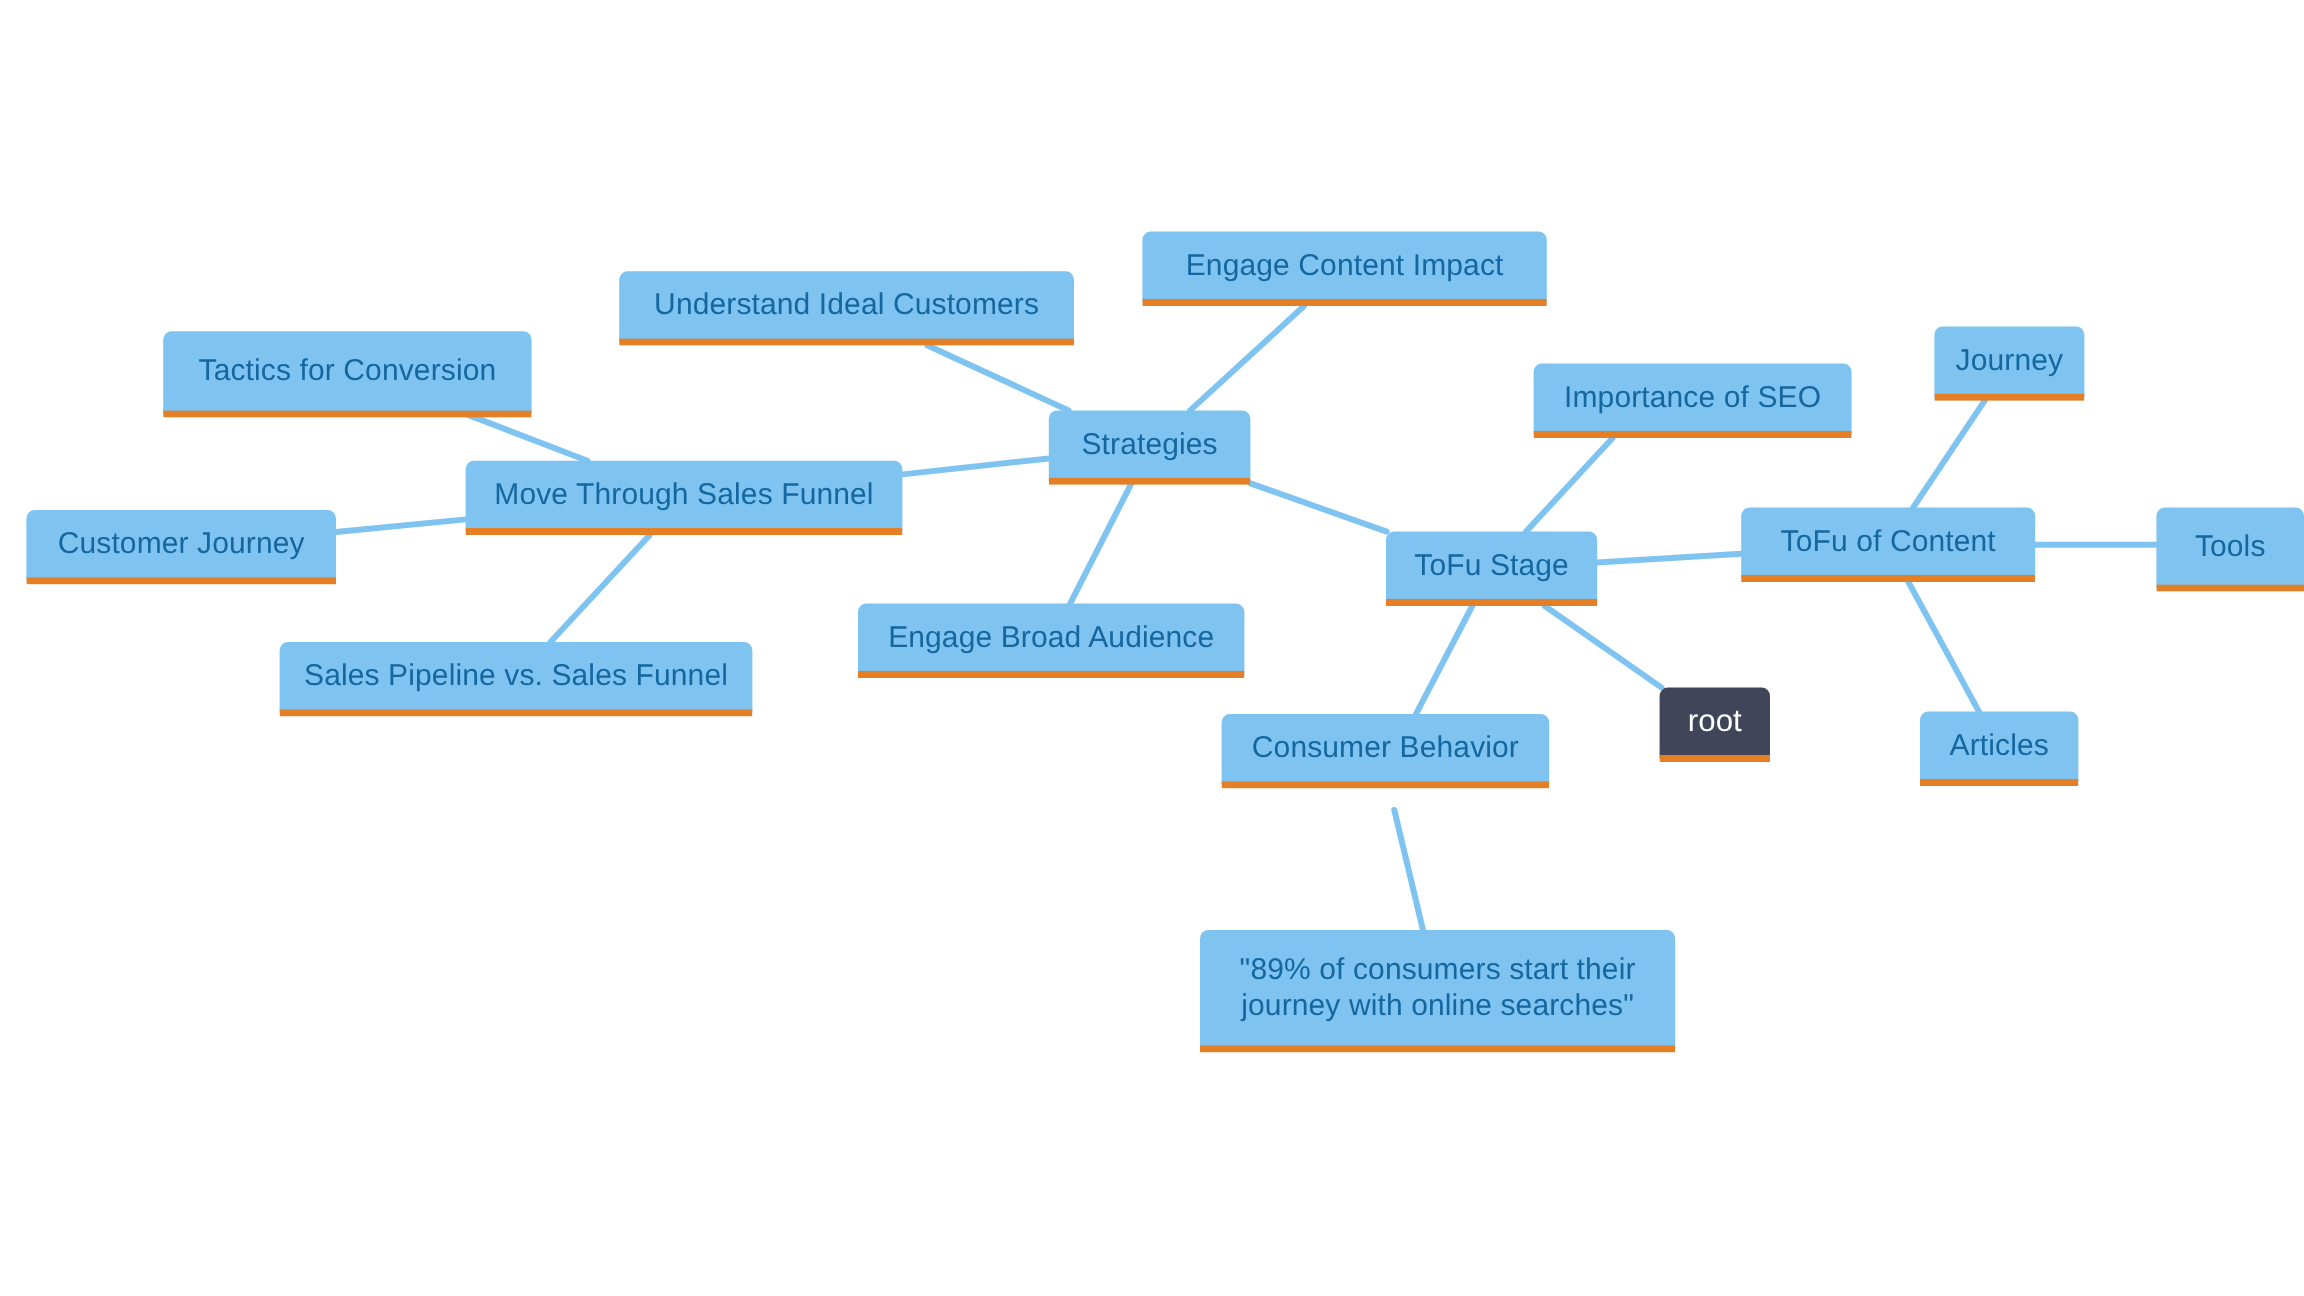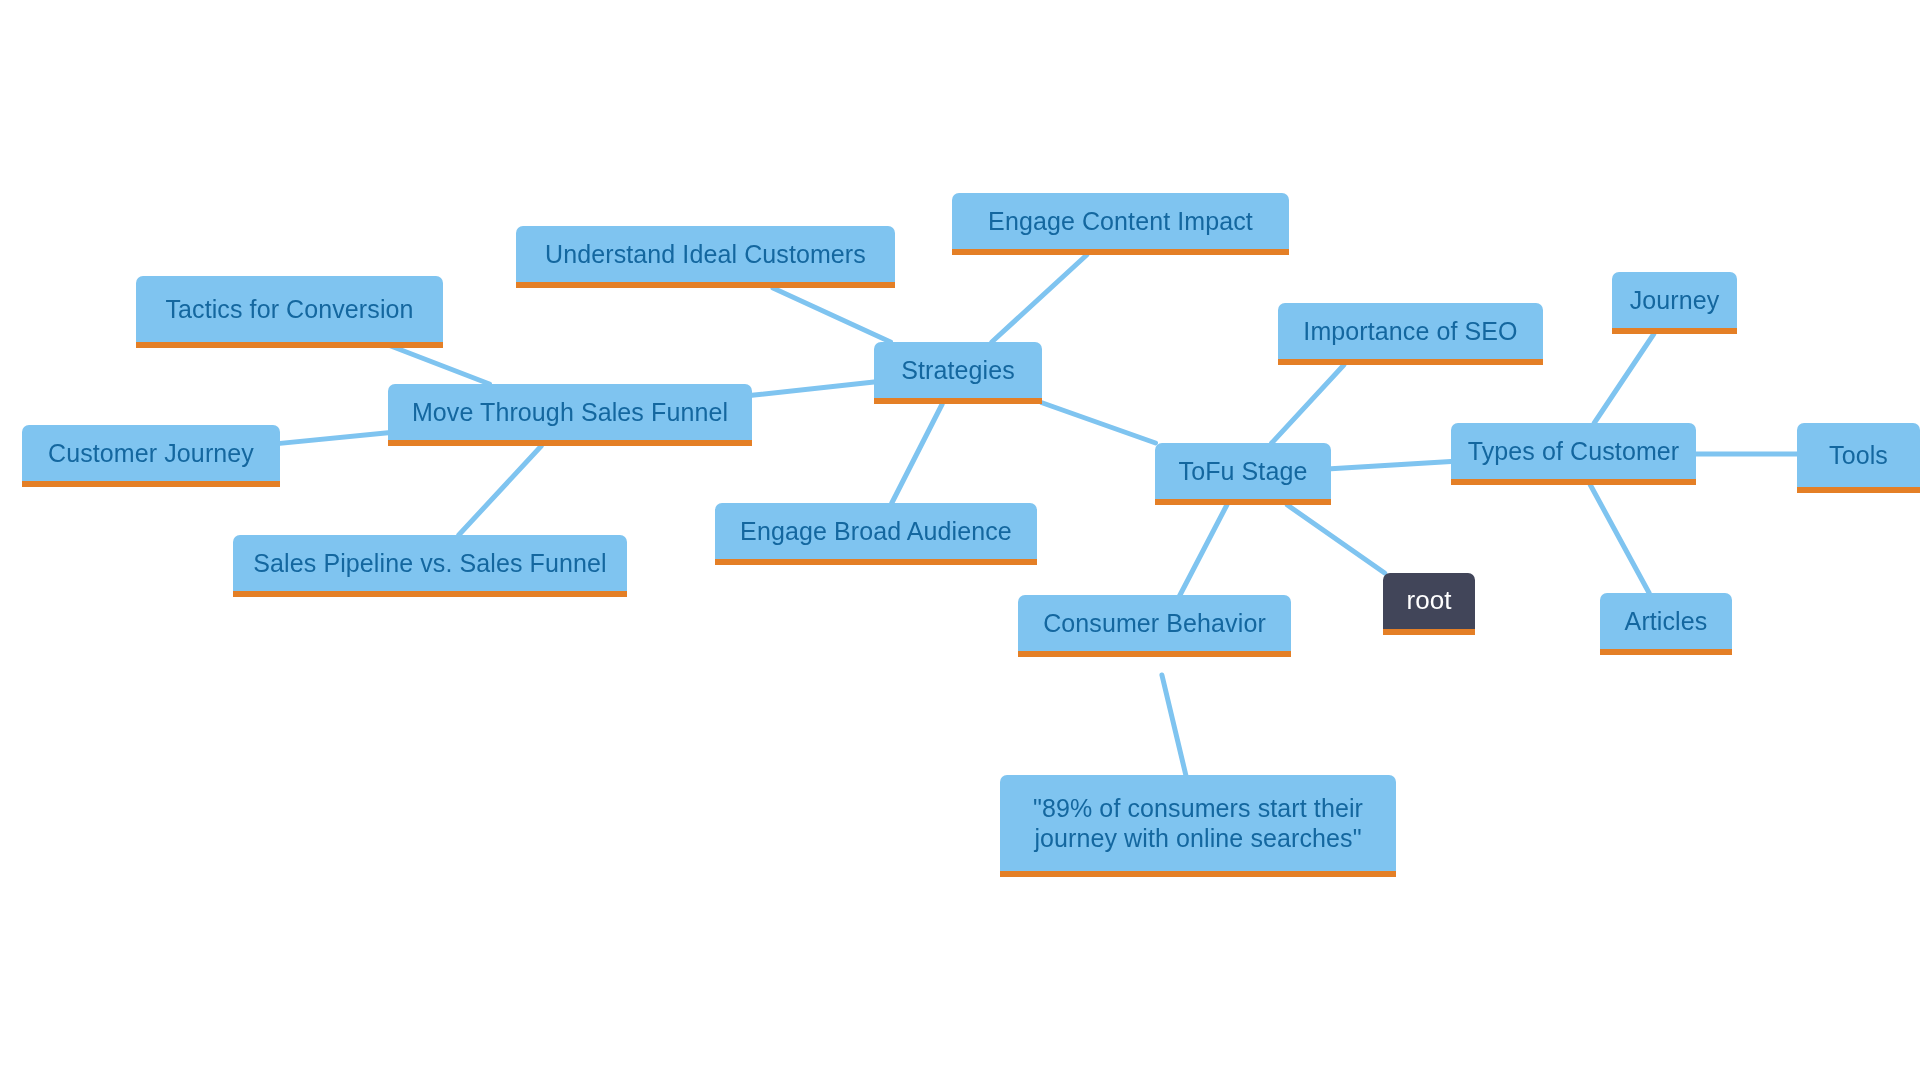--- a/index.html
+++ b/index.html
@@ -76,21 +76,21 @@
       <div class="node root-node" style="left: 1383px; top: 573px; width: 92px; height: 62px;">
         <span class="label">root</span>
       </div>
       <div class="node" style="left: 1155px; top: 443px; width: 176px; height: 62px;">
         <span class="label">ToFu Stage</span>
       </div>
       <div class="node" style="left: 874px; top: 342px; width: 168px; height: 62px;">
         <span class="label">Strategies</span>
       </div>
       <div class="node" style="left: 1451px; top: 423px; width: 245px; height: 62px;">
-        <span class="label">Types of Customer</span>
+        <span class="label">ToFu of Content</span>
       </div>
       <div class="node" style="left: 1240px; top: 303px; width: 265px; height: 62px; margin-left: 38px;">
         <span class="label">Importance of SEO</span>
       </div>
       <div class="node" style="left: 1018px; top: 595px; width: 273px; height: 62px;">
         <span class="label">Consumer Behavior</span>
       </div>
       <div class="node" style="left: 952px; top: 193px; width: 337px; height: 62px;">
         <span class="label">Engage Content Impact</span>
       </div>

